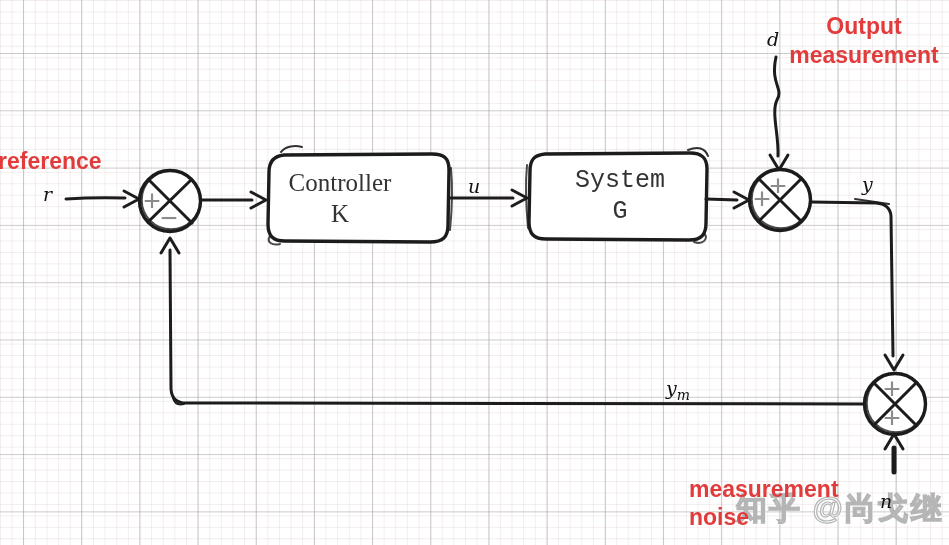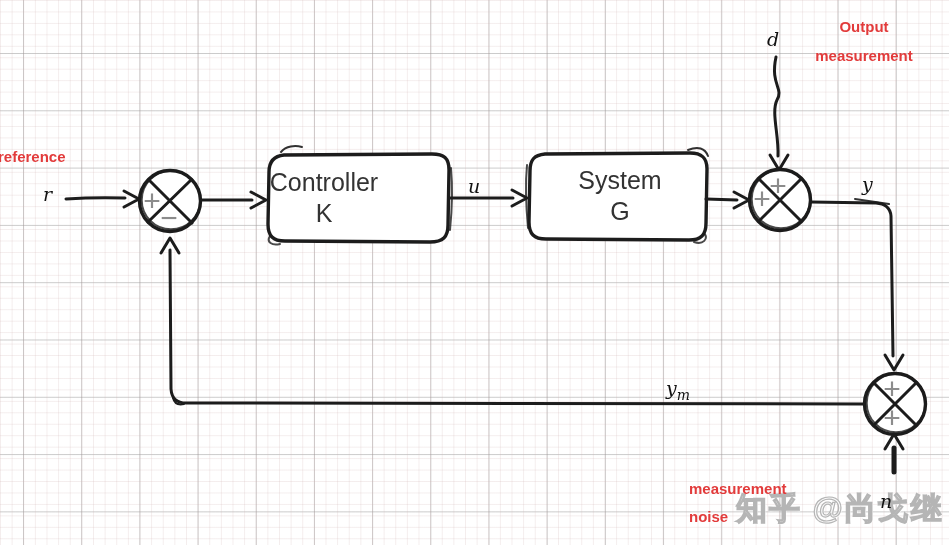--- a/index.html
+++ b/index.html
@@ -17,21 +17,21 @@
   }
   svg{position:absolute;left:0;top:0;}
   .ink{stroke:#1c1c1c;fill:none;stroke-width:3;stroke-linecap:round;stroke-linejoin:round;}
   .ink-thick{stroke:#1c1c1c;fill:none;stroke-width:5;stroke-linecap:round;}
   .ink-thin{stroke:#1c1c1c;fill:none;stroke-width:2;stroke-linecap:round;}
   .node{stroke:#1c1c1c;fill:#ffffff;stroke-width:3.4;stroke-linejoin:round;}
   .sign{font-family:"Liberation Sans",sans-serif;font-size:30px;fill:#8c8c8c;text-anchor:middle;}
   .lbl{position:absolute;white-space:nowrap;}
   .math{font-family:"DejaVu Serif","Liberation Serif",serif;font-style:italic;font-size:19px;color:#111;}
   .math sub{font-size:14px;font-style:italic;}
-  .red{font-weight:700;font-size:15px;color:#e23b3b;}
+  .red{font-weight:700;font-size:23px;color:#e23b3b;}
   .blocktext{font-size:25px;color:#333;text-align:center;line-height:31px;}
   .center{text-align:center;line-height:29px;}
   .mnoise{line-height:28px;}
   .watermark{
     font-size:31px;font-weight:700;letter-spacing:2px;
     color:rgba(248,248,248,0.55);
     -webkit-text-stroke:1.2px #b5b5b5;
     text-shadow:1px 1px 0 rgba(255,255,255,0.8);
   }
 </style>
@@ -120,28 +120,28 @@
     <g>
       <path class="ink-thick" d="M894,472 L894,448"></path>
       <path class="ink" d="M885,449 L894,434 L903,449"></path>
     </g>
   </svg>
 
   <div class="lbl red" style="left:-2px;top:148px;">reference</div>
 
   <div class="lbl math" style="left:43px;top:183px;">r</div>
 
-  <div class="lbl blocktext" style="left:252px;top:167px;width:144px;">
+  <div class="lbl blocktext" style="left:268px;top:167px;width:144px;font-family:Liberation Serif, serif;">
     <div>Controller</div>
     <div>K</div>
   </div>
 
   <div class="lbl math" style="left:468px;top:175px;">u</div>
 
-  <div class="lbl blocktext" style="left:529px;top:165px;width:182px;">
+  <div class="lbl blocktext" style="left:529px;top:165px;width:182px;font-family:Liberation Mono, monospace;">
     <div>System</div>
     <div>G</div>
   </div>
 
   <div class="lbl math" style="left:767px;top:28px;">d</div>
 
   <div class="lbl red center" style="left:788px;top:12px;width:152px;">
     <div>Output</div>
     <div>measurement</div>
   </div>

